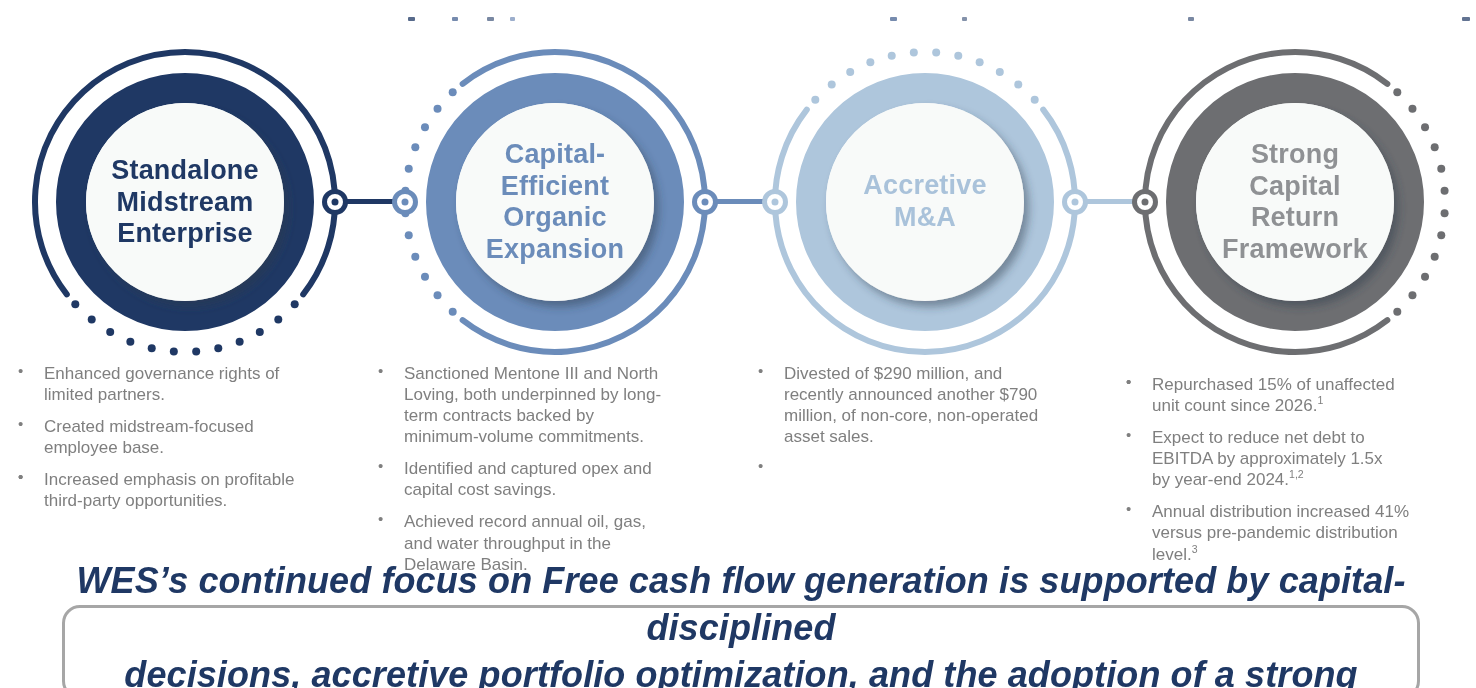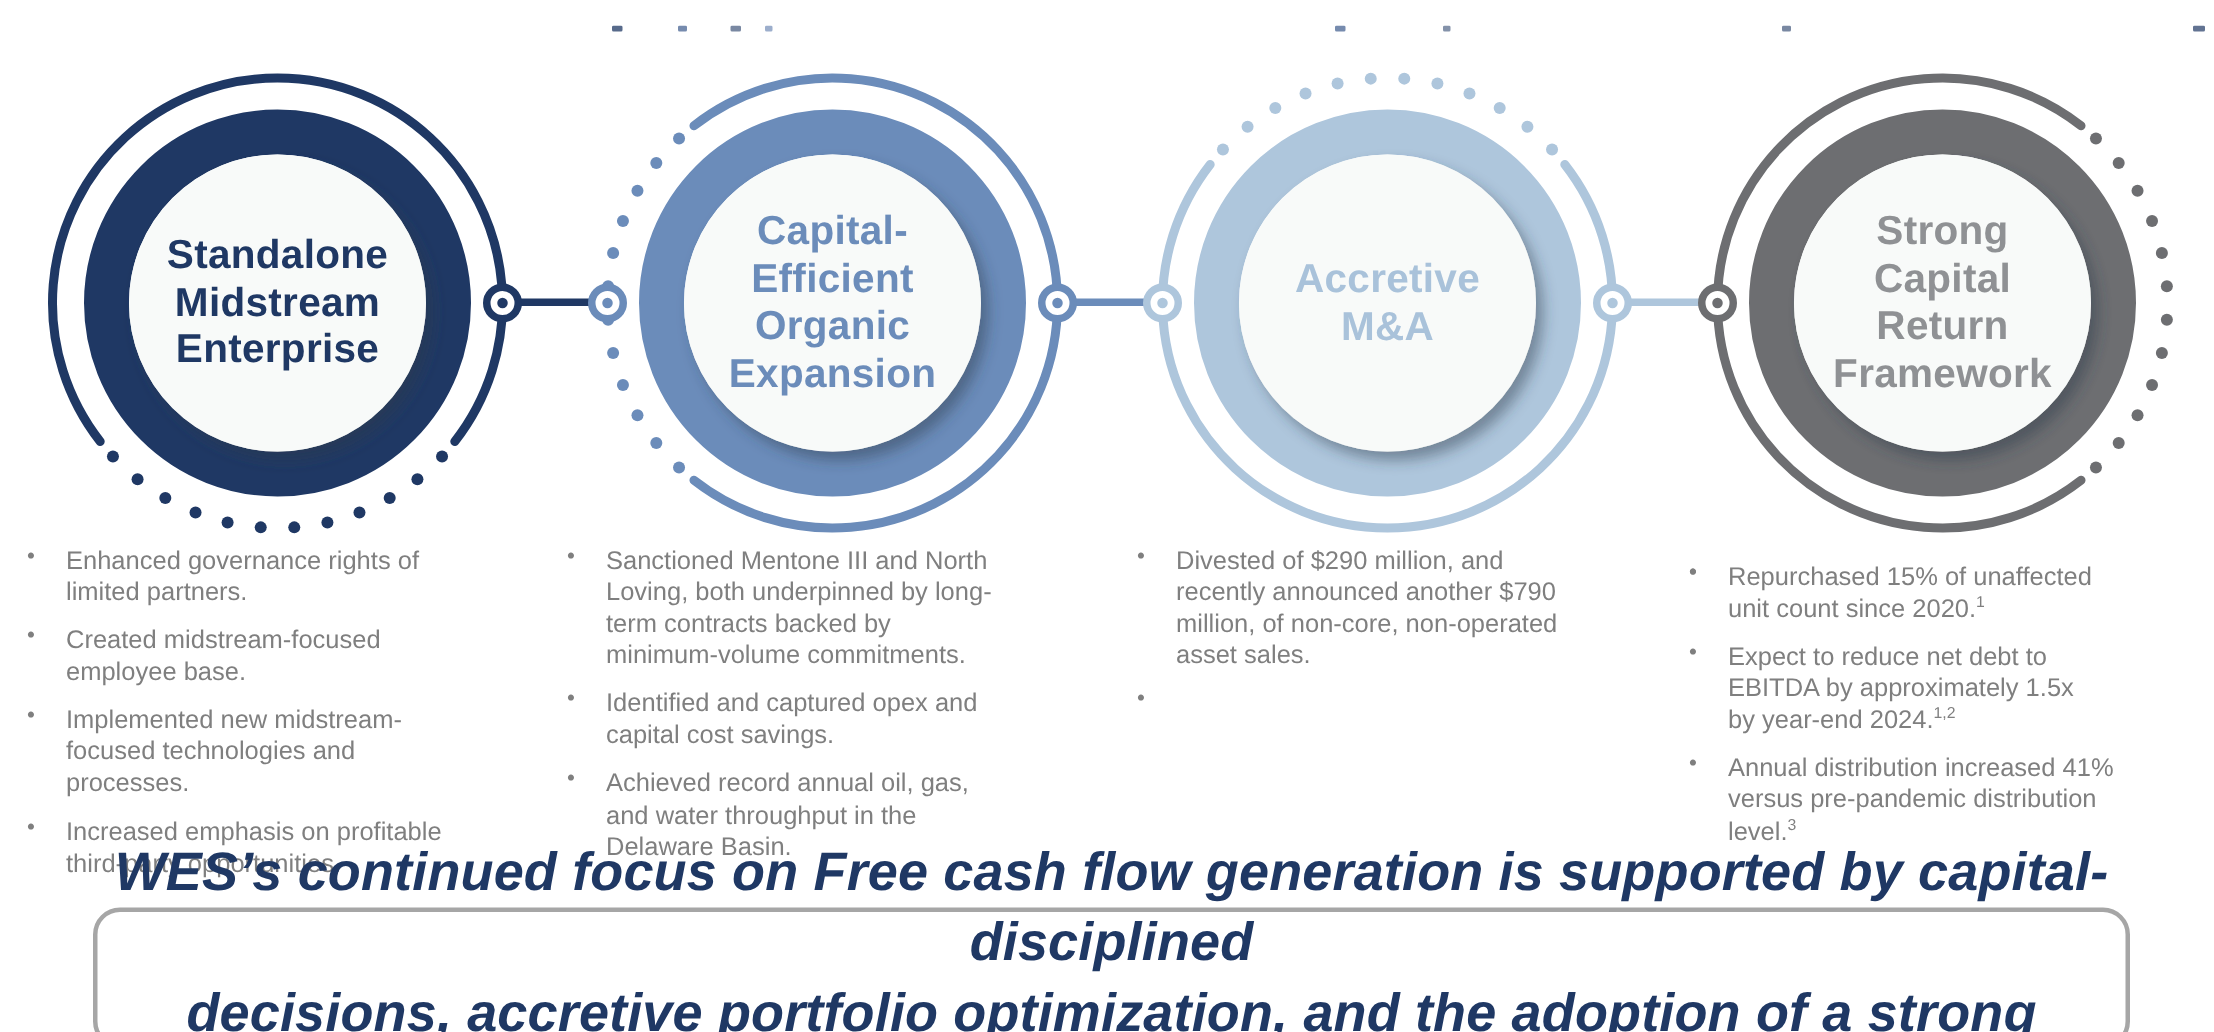--- a/index.html
+++ b/index.html
@@ -190,23 +190,21 @@
 M&amp;A</div>
     </div>
   </div>
 
   <div class="col" id="col-0">
     <ul>
       <li><span class="bm">•</span><span class="bt">Enhanced governance rights of
 limited partners.</span></li>
       <li><span class="bm">•</span><span class="bt">Created midstream-focused
 employee base.</span></li>
-      <li><span class="bm">•</span><span class="bt">Implemented new midstream-
-focused technologies and
-processes.</span></li>
+      <li><span class="bm">•</span></li>
       <li><span class="bm">•</span><span class="bt">Increased emphasis on profitable
 third-party opportunities.</span></li>
     </ul>
   </div>
 
   <div class="col" id="col-1">
     <ul>
       <li><span class="bm">•</span><span class="bt">Sanctioned Mentone III and North
 Loving, both underpinned by long-
 term contracts backed by
@@ -226,21 +224,21 @@
 million, of non-core, non-operated
 asset sales.</span></li>
       <li><span class="bm">•</span></li>
     </ul>
   </div>
 
   <div class="col" id="col-3">
     <ul>
       <li><span class="bm">•</span></li>
       <li><span class="bm">•</span><span class="bt">Repurchased 15% of unaffected
-unit count since 2020.</span><sup>1</sup></li>
+unit count since 2026.</span><sup>1</sup></li>
       <li><span class="bm">•</span><span class="bt">Expect to reduce net debt to
 EBITDA by approximately 1.5x
 by year-end 2024.</span><sup>1,2</sup></li>
       <li><span class="bm">•</span><span class="bt">Annual distribution increased 41%
 versus pre-pandemic distribution
 level.</span><sup>3</sup></li>
     </ul>
   </div>
 
   <div class="banner" style="border-color: rgb(166, 166, 166);">

